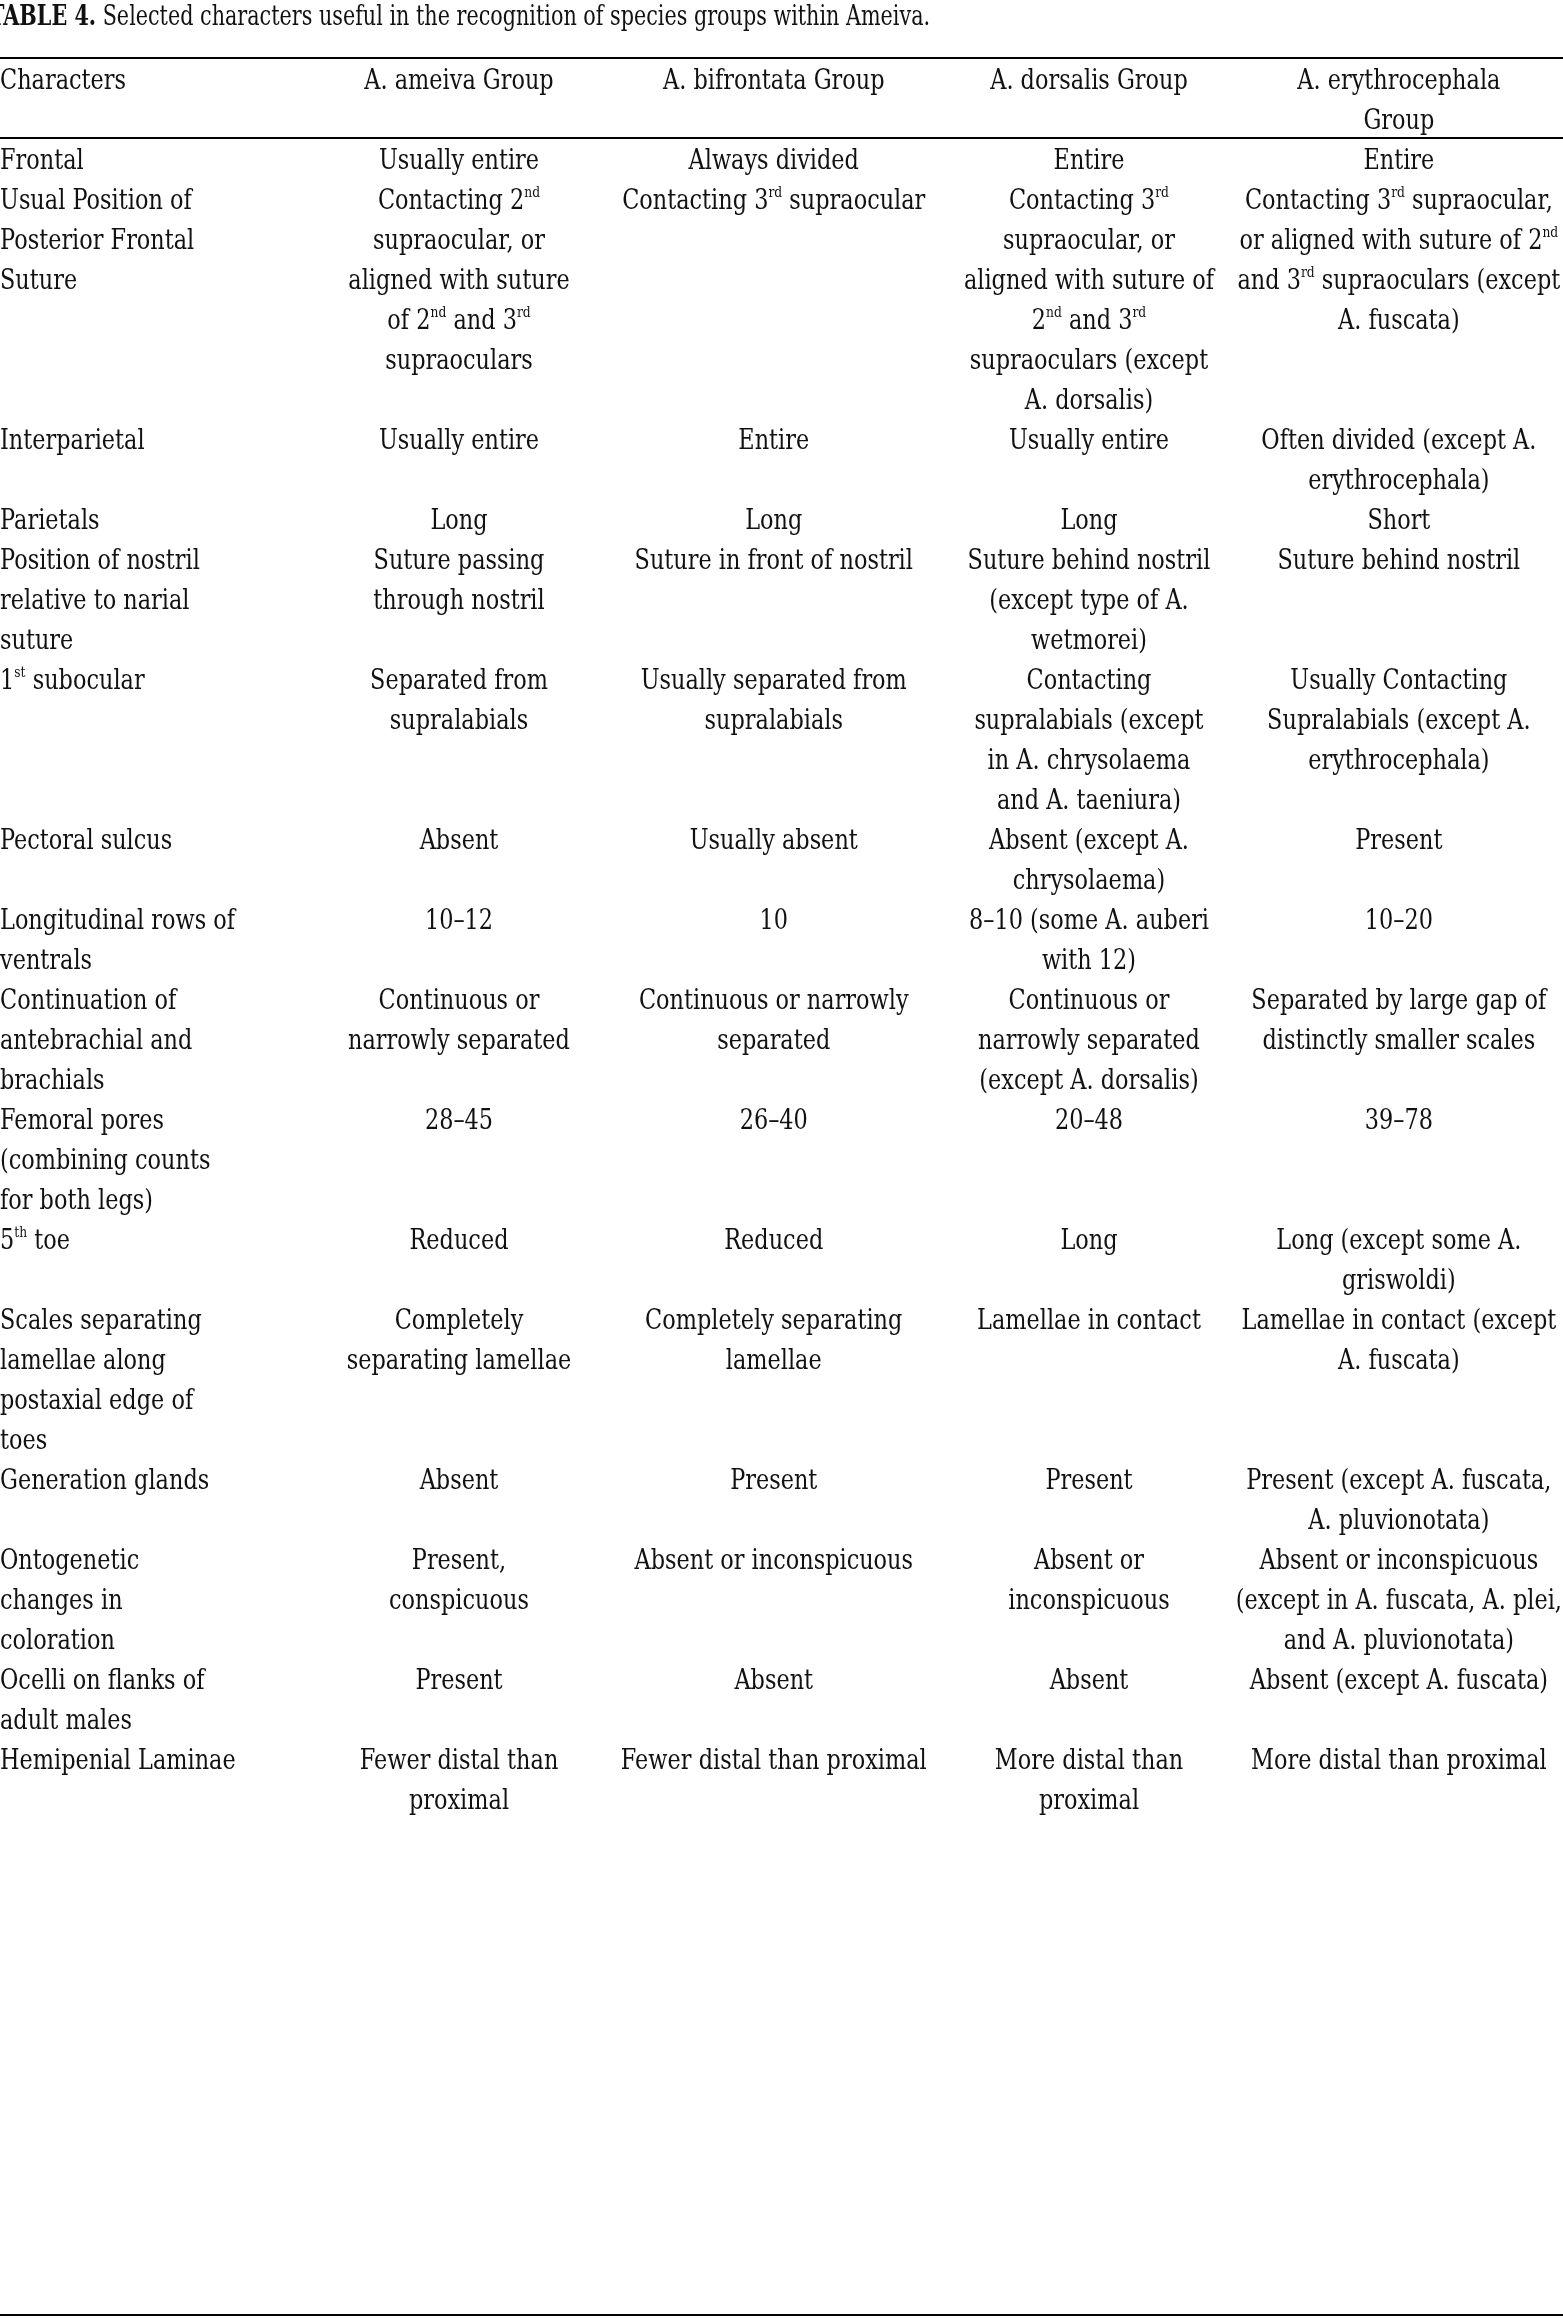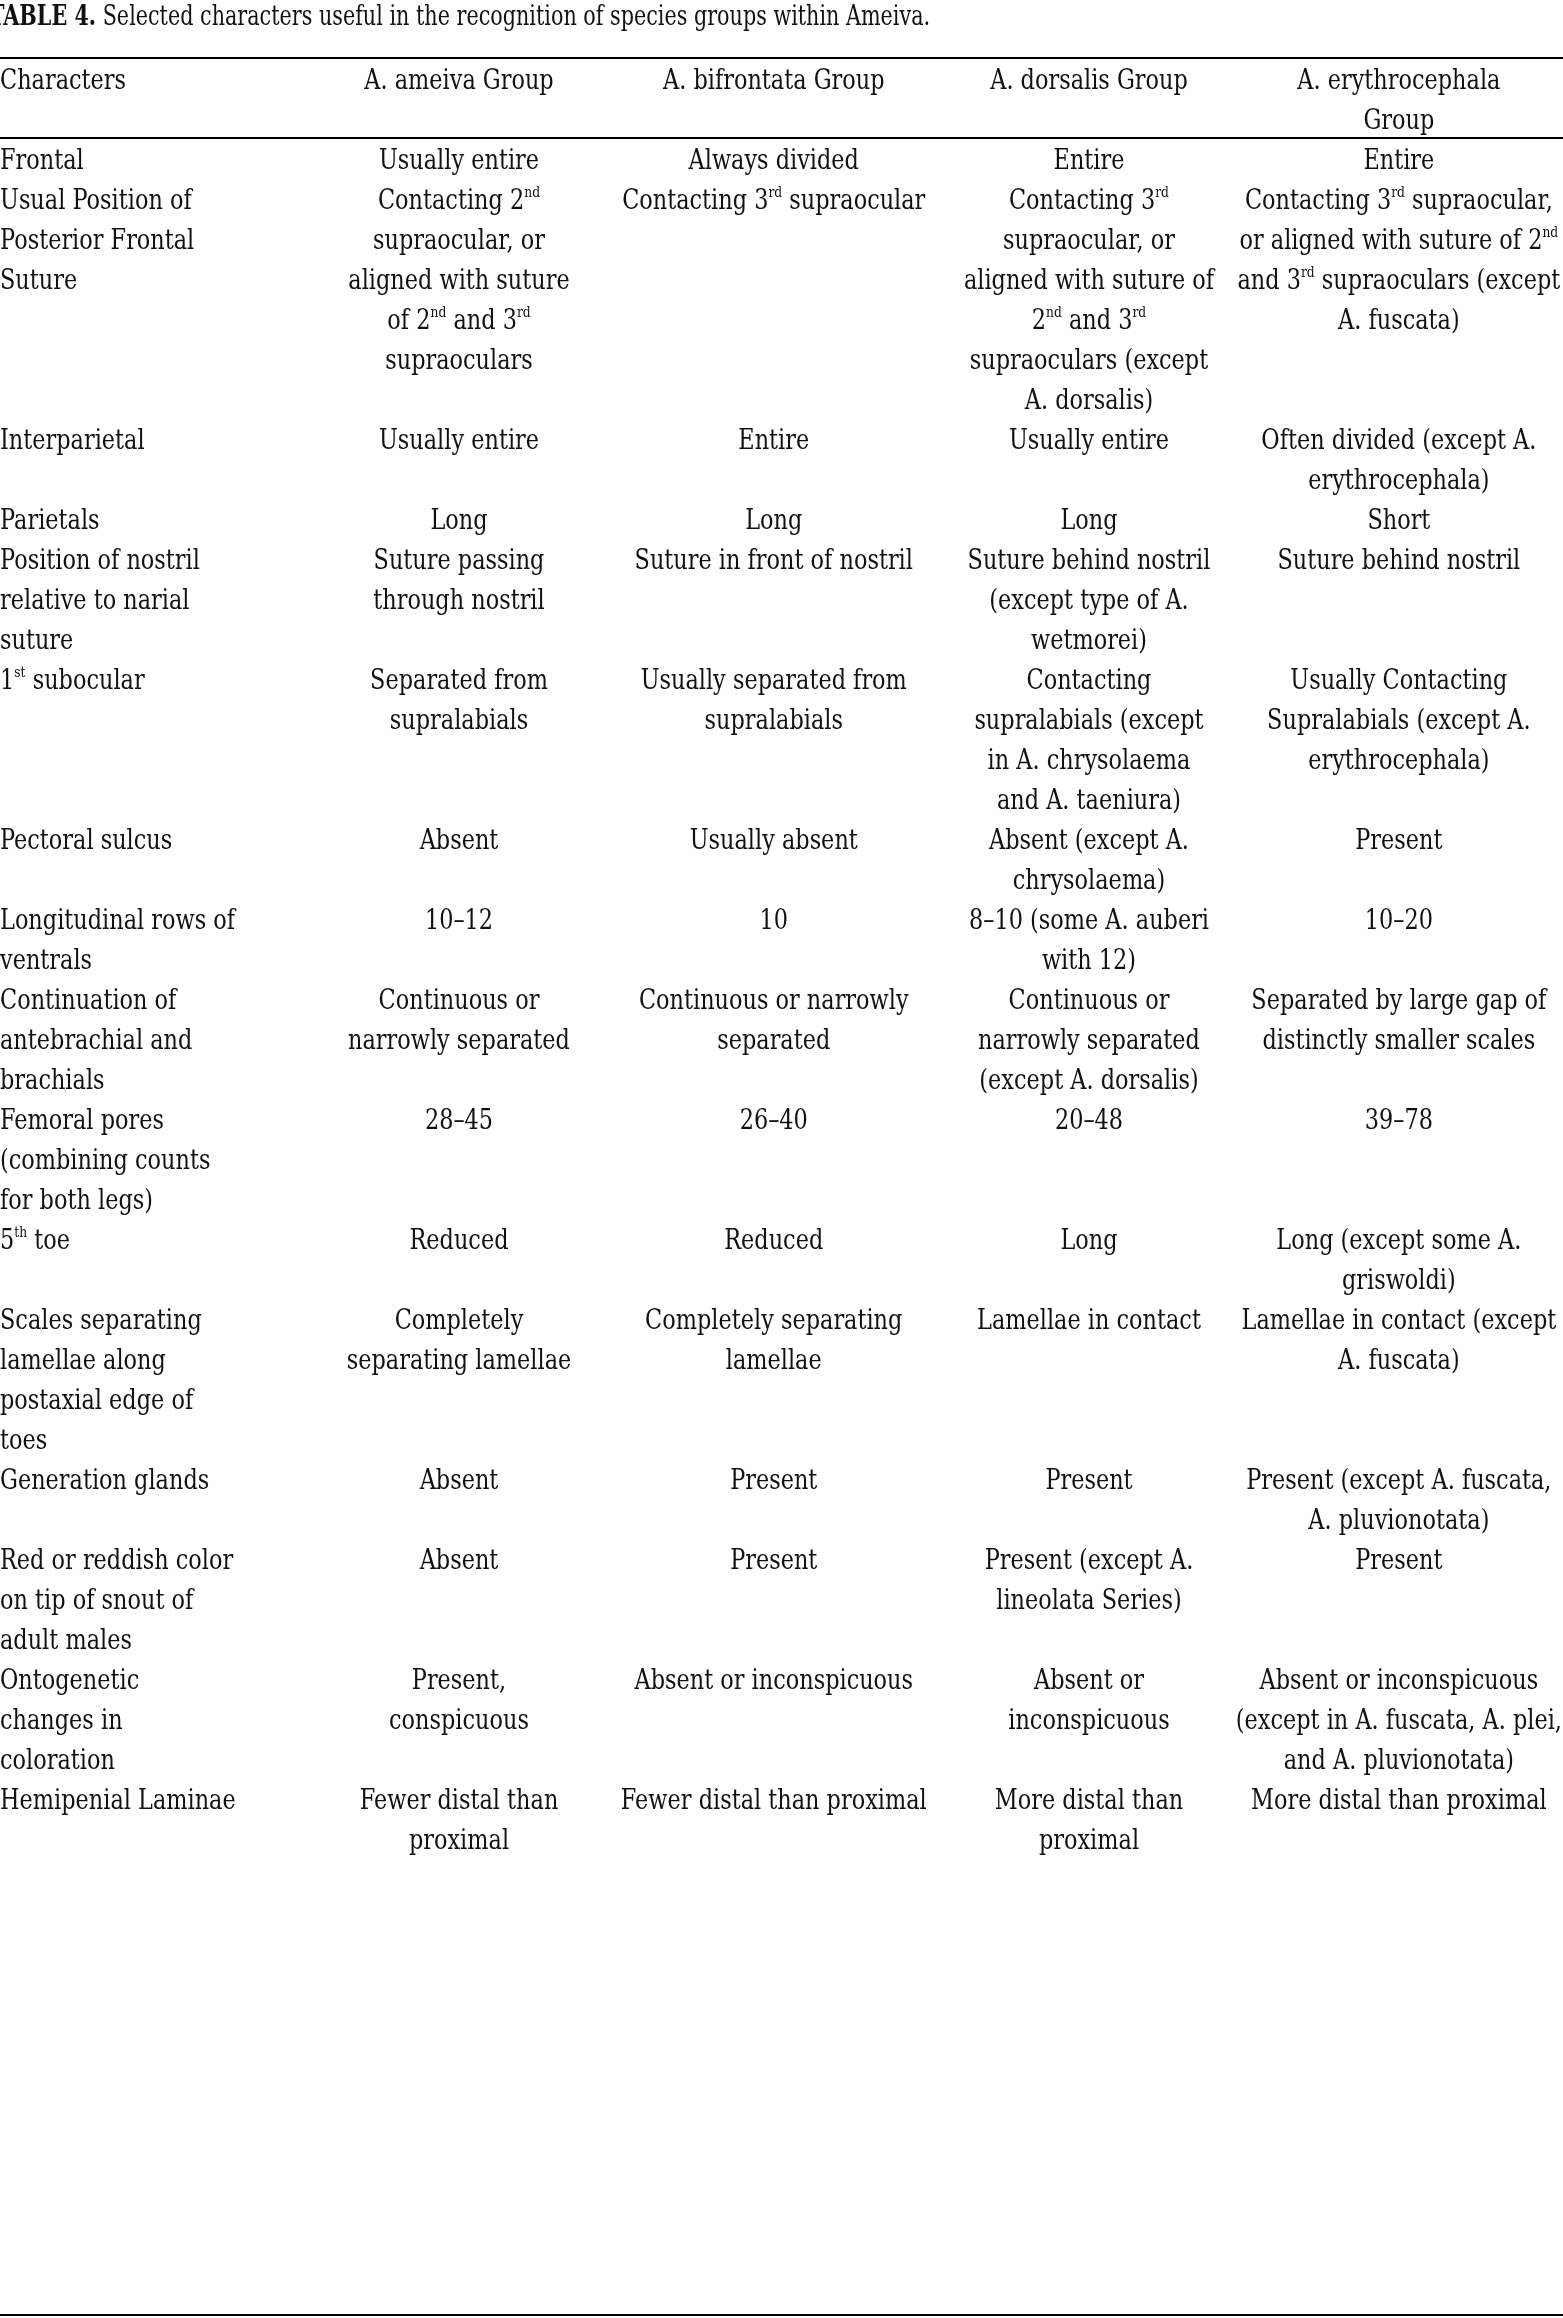--- a/index.html
+++ b/index.html
@@ -290,50 +290,50 @@
           </td>
           <td class="cc">
             <span class="cell" style="padding-left: 23.6px; padding-right: 23.6px; box-sizing: border-box;">Present</span>
           </td>
           <td class="cc">
             <span class="cell">Present (except A. fuscata, A. pluvionotata)</span>
           </td>
         </tr>
         <tr>
           <td class="c0">
-            <span class="cell" style="padding-right: 94px; box-sizing: border-box;">Red or reddish color on tip of snout of adult males</span>
-          </td>
-          <td class="cc">
-            <span class="cell" style="padding-left: 31.5px; padding-right: 31.5px; box-sizing: border-box;">Absent</span>
-          </td>
-          <td class="cc">
-            <span class="cell">Present</span>
-          </td>
-          <td class="cc">
-            <span class="cell" style="padding-left: 23.6px; padding-right: 23.6px; box-sizing: border-box;">Present (except A. lineolata Series)</span>
-          </td>
-          <td class="cc">
-            <span class="cell">Present</span>
-          </td>
-        </tr>
-        <tr>
-          <td class="c0">
             <span class="cell" style="padding-right: 94px; box-sizing: border-box;">Ontogenetic changes in coloration</span>
           </td>
           <td class="cc">
             <span class="cell" style="padding-left: 31.5px; padding-right: 31.5px; box-sizing: border-box;">Present, conspicuous</span>
           </td>
           <td class="cc">
             <span class="cell">Absent or inconspicuous</span>
           </td>
           <td class="cc">
             <span class="cell" style="padding-left: 23.6px; padding-right: 23.6px; box-sizing: border-box;">Absent or inconspicuous</span>
           </td>
           <td class="cc">
             <span class="cell">Absent or inconspicuous (except in A. fuscata, A. plei, and A. pluvionotata)</span>
+          </td>
+        </tr>
+        <tr>
+          <td class="c0">
+            <span class="cell" style="padding-right: 94px; box-sizing: border-box;">Ocelli on flanks of adult males</span>
+          </td>
+          <td class="cc">
+            <span class="cell" style="padding-left: 31.5px; padding-right: 31.5px; box-sizing: border-box;">Present</span>
+          </td>
+          <td class="cc">
+            <span class="cell">Absent</span>
+          </td>
+          <td class="cc">
+            <span class="cell" style="padding-left: 23.6px; padding-right: 23.6px; box-sizing: border-box;">Absent</span>
+          </td>
+          <td class="cc">
+            <span class="cell">Absent (except A. fuscata)</span>
           </td>
         </tr>
         <tr>
           <td class="c0">
             <span class="cell" style="padding-right: 94px; box-sizing: border-box;">Hemipenial Laminae</span>
           </td>
           <td class="cc">
             <span class="cell" style="padding-left: 31.5px; padding-right: 31.5px; box-sizing: border-box;">Fewer distal than proximal</span>
           </td>
           <td class="cc">

